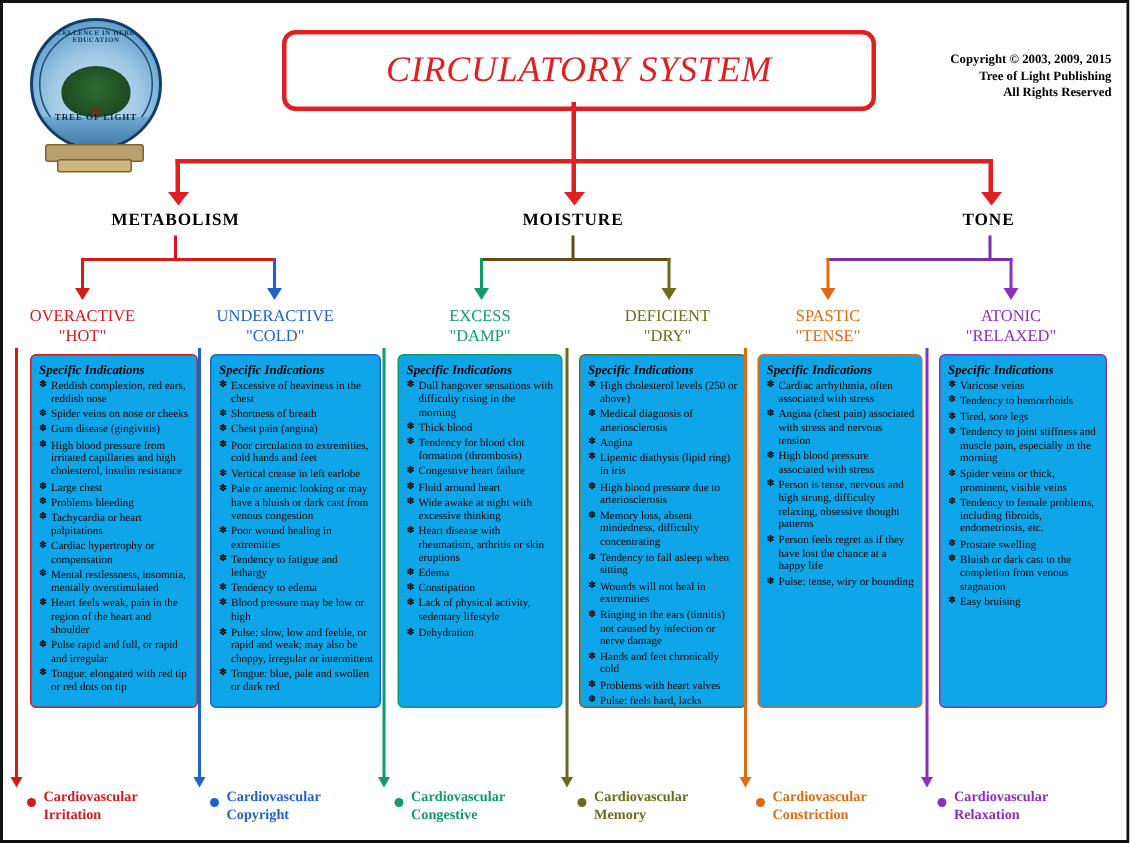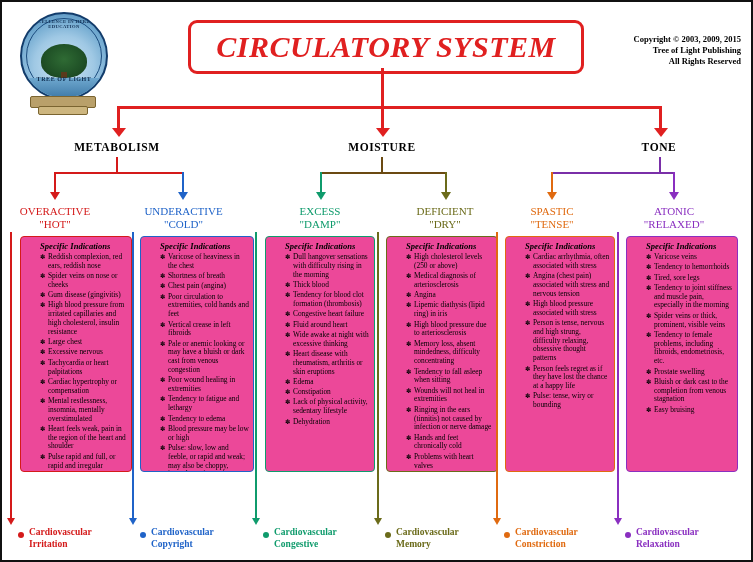--- a/index.html
+++ b/index.html
@@ -64,22 +64,22 @@
   }
 
   
   .title-box{
     position:absolute;left:186px;top:18px;width:390px;height:48px;
     border:3px solid #e02020;border-radius:9px;
     background:#fff;
     display:flex;align-items:center;justify-content:center;
   }
   .title-box .title{
-    color:#e02020;font-weight:bold;font-style:italic;
-    font-size:30px;letter-spacing:.5px;font-family:"Liberation Serif", serif;
+    color:#e02020;font-weight:normal;font-style:italic;
+    font-size:24px;letter-spacing:.5px;font-family:"Liberation Serif", serif;
   }
 
   
   .copyright{
     position:absolute;right:10px;top:32px;width:160px;text-align:right;
     font-size:8.5px;line-height:11px;color:#000;font-weight:bold;
   }
 
   
   .lvl1{
@@ -92,21 +92,21 @@
   .outcome{
     position:absolute;font-size:9.5px;font-weight:bold;text-align:left;line-height:12px;
   }
   .dot{
     position:absolute;width:6px;height:6px;border-radius:50%;
   }
 
   
   .panel{
     position:absolute;border-width:1.5px;border-style:solid;border-radius:4px;
-    background:#ec4899;box-sizing:border-box;padding:4px 4px 4px 19px;
+    background:#0ea5e9;box-sizing:border-box;padding:4px 4px 4px 5px;
     overflow:hidden;
   }
   .panel .hd{
     font-style:italic;font-weight:bold;font-size:8.6px;color:#000;margin-bottom:2px;
   }
   .panel ul{list-style:none;margin:0;padding:0;}
   .panel li{
     font-size:7.4px;line-height:8.8px;color:#000;
     padding-left:8px;position:relative;margin-bottom:1.5px;
   }
@@ -210,38 +210,38 @@
   </div>
 
   <div class="panel" style="left:18px;top:234px;width:112px;height:236px;border-color:#d41a1a;">
     <div class="hd">Specific Indications</div>
     <ul>
       <li>Reddish complexion, red ears, reddish nose</li>
       <li>Spider veins on nose or cheeks</li>
       <li>Gum disease (gingivitis)</li>
       <li>High blood pressure from irritated capillaries and high cholesterol, insulin resistance</li>
       <li>Large chest</li>
-      <li>Excessive nervous</li>
+      <li>Problems bleeding</li>
       <li>Tachycardia or heart palpitations</li>
       <li>Cardiac hypertrophy or compensation</li>
       <li>Mental restlessness, insomnia, mentally overstimulated</li>
       <li>Heart feels weak, pain in the region of the heart and shoulder</li>
       <li>Pulse rapid and full, or rapid and irregular</li>
       <li>Tongue: elongated with red tip or red dots on tip</li>
     </ul>
   </div>
 
   <div class="panel" style="left:138px;top:234px;width:114px;height:236px;border-color:#1f63c8;">
     <div class="hd">Specific Indications</div>
     <ul>
-      <li>Varicose of heaviness in the chest</li>
+      <li>Excessive of heaviness in the chest</li>
       <li>Shortness of breath</li>
       <li>Chest pain (angina)</li>
       <li>Poor circulation to extremities, cold hands and feet</li>
-      <li>Vertical crease in left fibroids</li>
+      <li>Vertical crease in left earlobe</li>
       <li>Pale or anemic looking or may have a bluish or dark cast from venous congestion</li>
       <li>Poor wound healing in extremities</li>
       <li>Tendency to fatigue and lethargy</li>
       <li>Tendency to edema</li>
       <li>Blood pressure may be low or high</li>
       <li>Pulse: slow, low and feeble, or rapid and weak; may also be choppy, irregular or intermittent</li>
       <li>Tongue: blue, pale and swollen or dark red</li>
     </ul>
   </div>
 

